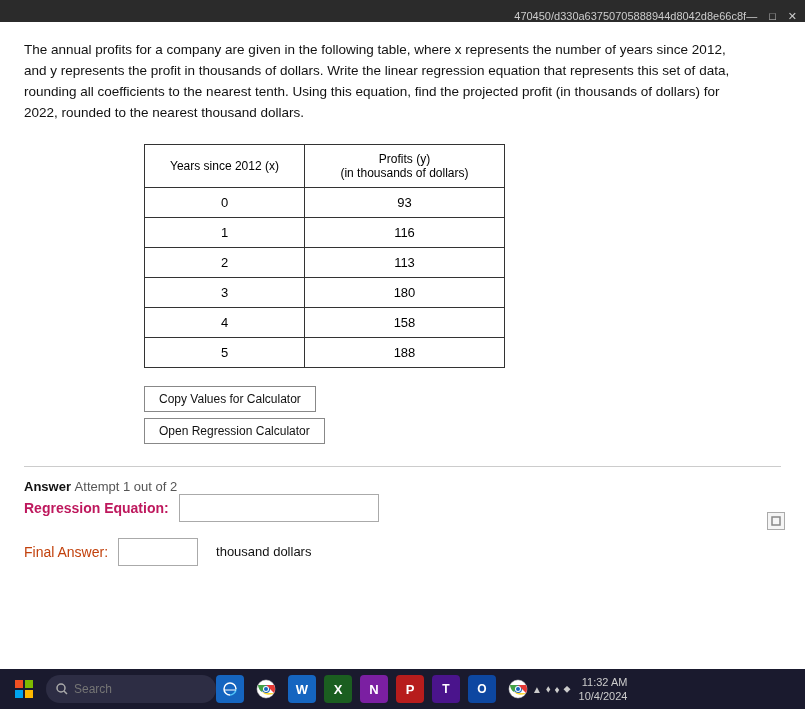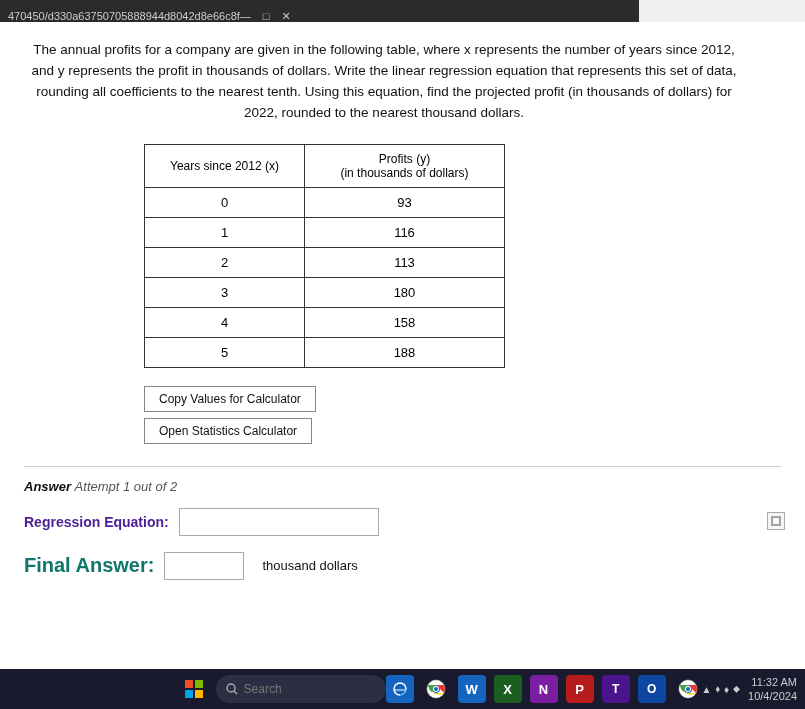--- a/index.html
+++ b/index.html
@@ -15,21 +15,21 @@
     
     .taskbar {
       position: absolute;
       bottom: 0;
       left: 0;
       width: 805px;
       height: 40px;
       background: #1a1a2e;
       display: flex;
       align-items: center;
-      justify-content: flex-end;
+      justify-content: flex-start;
       padding: 0 8px;
       z-index: 100;
     }
     .taskbar-left {
       display: flex;
       align-items: center;
       gap: 6px;
     }
     .start-btn {
       display: flex;
@@ -87,26 +87,26 @@
       font-size: 11px;
       text-align: right;
       line-height: 1.3;
     }
 
     
     .top-bar {
       position: absolute;
       top: 0;
       left: 0;
-      width: 639px;
+      width: 805px;
       height: 22px;
       background: #2b2b2b;
       display: flex;
       align-items: center;
-      justify-content: flex-start;
+      justify-content: flex-end;
       padding: 16px 8px;
     }
     .top-bar-title {
       color: #ccc;
       font-size: 11px;
     }
     .top-bar-controls {
       display: flex;
       gap: 12px;
     }
@@ -127,21 +127,20 @@
       overflow-y: auto;
       padding: 18px 24px;
     }
 
     .problem-text {
       font-size: 13.5px;
       line-height: 1.55;
       color: #111;
       margin-bottom: 20px;
       max-width: 720px;
-      text-align: center;
     }
 
     
     .table-container {
       margin-left: 120px;
       margin-bottom: 18px;
     }
     table {
       border-collapse: collapse;
       min-width: 320px;
@@ -188,55 +187,53 @@
 
     
     .answer-section {
       margin-top: 8px;
       border-top: 1px solid #ccc;
       padding-top: 12px;
     }
     .attempt-label {
       font-size: 13px;
       color: #555;
-      margin-bottom: 14px;
-      font-style: italic;
     }
     .attempt-label .answer-bold {
       font-weight: bold;
       color: #111;
     }
     .regression-row {
       display: flex;
       align-items: center;
       gap: 10px;
       margin-bottom: 16px;
     }
     .regression-label {
       font-size: 14px;
       font-weight: bold;
-      color: #4c1d95;
+      color: #be185d;
       text-align: center;
     }
     .regression-input {
       width: 200px;
       height: 28px;
       border: 1px solid #aaa;
       padding: 4px 8px;
       font-size: 13px;
     }
     .final-row {
       display: flex;
       align-items: center;
       gap: 10px;
     }
     .final-label {
-      font-size: 20px;
-      font-weight: bold;
-      color: #0f766e;
+      font-size: 14px;
+      font-weight: normal;
+      color: #c2410c;
     }
     .final-input {
       width: 80px;
       height: 28px;
       border: 1px solid #aaa;
       padding: 4px 8px;
       font-size: 13px;
     }
     .thousand-label {
       font-size: 13px;
@@ -324,21 +321,21 @@
           <tr>
             <td>5</td>
             <td>188</td>
           </tr>
         </tbody>
     </table>
   </div>
 
   <div class="calc-buttons">
     <button class="calc-btn">Copy Values for Calculator</button>
-    <button class="calc-btn">Open Statistics Calculator</button>
+    <button class="calc-btn">Open Regression Calculator</button>
   </div>
 
   <div class="collapse-icon">
     <svg width="10" height="10" viewBox="0 0 10 10">
       <rect x="1" y="1" width="8" height="8" fill="none" stroke="#888" stroke-width="1.5"></rect>
     </svg>
   </div>
 
   <div class="answer-section">
     <div class="attempt-label">

